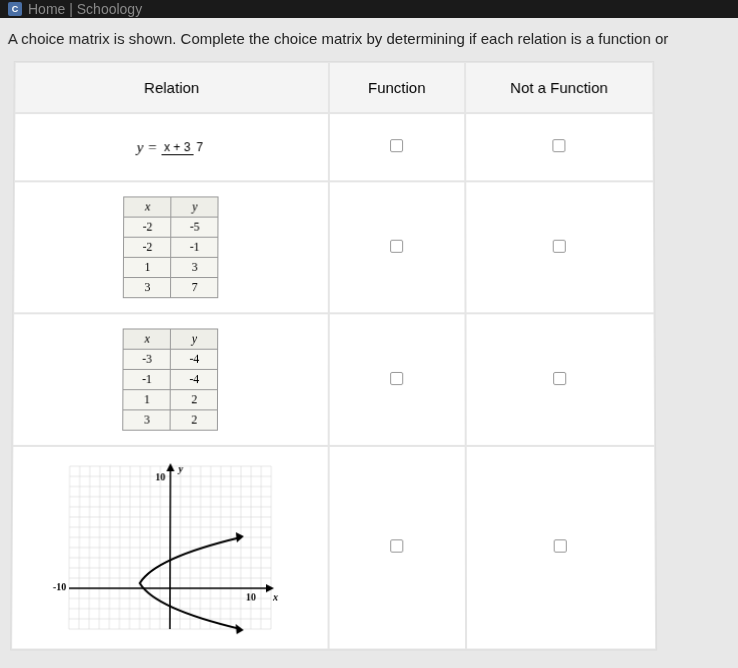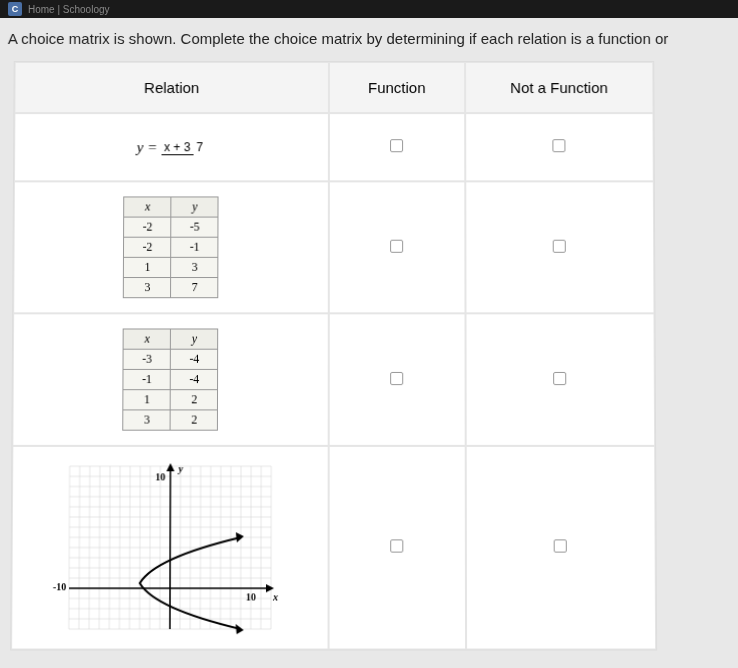--- a/index.html
+++ b/index.html
@@ -25,21 +25,21 @@
     border-radius: 2px;
     display: flex;
     align-items: center;
     justify-content: center;
     color: white;
     font-size: 9px;
     font-weight: bold;
   }
   .tab-label {
     color: #888;
-    font-size: 10px;
+    font-size: 14px;
   }
   .page {
     background: #e8e8e8;
     height: 650px;
     padding: 8px 0 0 0;
     transform: perspective(2000px) rotateX(2deg);
     transform-origin: top center;
   }
   .question-text {
     font-size: 15px;

